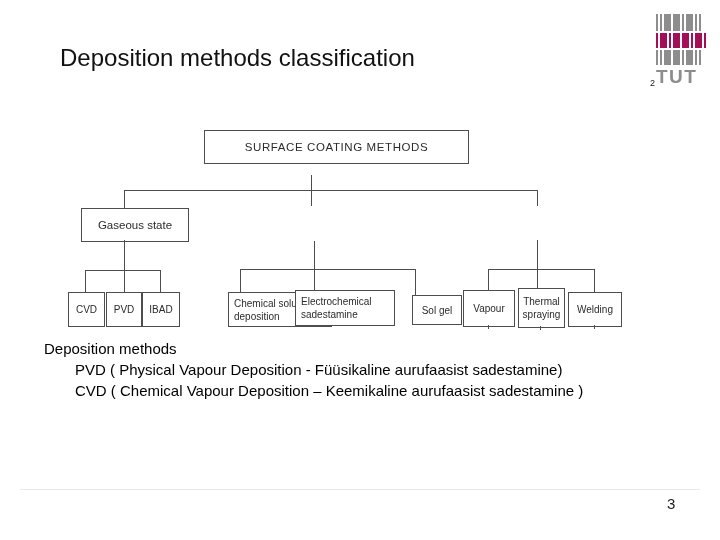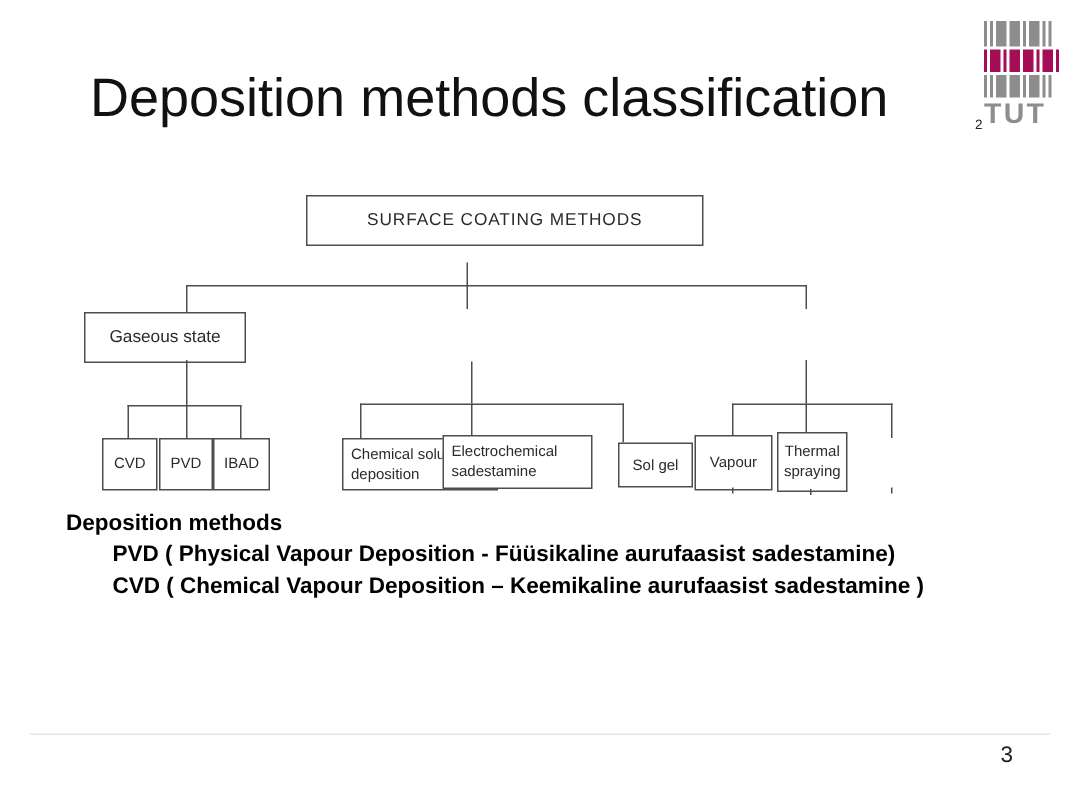--- a/index.html
+++ b/index.html
@@ -3,21 +3,21 @@
 <meta charset="utf-8">
 <style>
   html,body{margin:0;padding:0;}
   body{
     width:720px;height:540px;position:relative;background:#ffffff;
     font-family:"Liberation Sans","DejaVu Sans",sans-serif;overflow:hidden;
   }
   
   .title{
     position:absolute;left:60px;top:44px;width:600px;
-    font-size:36px;font-weight:400;color:#111;letter-spacing:0;white-space:nowrap;
+    font-size:24px;font-weight:400;color:#111;letter-spacing:0;white-space:nowrap;
   }
   .corner-mark{
     position:absolute;left:650px;top:78px;font-size:9px;color:#222;
   }
   
   .logo{position:absolute;left:656px;top:14px;width:54px;}
   .bar-row{display:flex;gap:2px;margin-bottom:2px;height:17px;}
   .bar-row.mid{height:15px;}
   .bar{height:100%;}
   .bar.gray{background:#8d8d8d;}
@@ -32,21 +32,21 @@
     position:absolute;border:1px solid #4d4d4d;background:#fff;
     display:flex;align-items:center;justify-content:center;text-align:center;
     font-size:11.5px;color:#2b2b2b;white-space:pre-line;line-height:1.3;
   }
   .dbox.small{font-size:10px;}
   .dbox.left-text{justify-content:flex-start;text-align:left;padding-left:5px;}
   .hline,.vline{position:absolute;background:#4d4d4d;}
   .hline{height:1px;}
   .vline{width:1px;}
   
-  .note{position:absolute;font-size:15px;color:#000;white-space:nowrap;font-weight:bold;}
+  .note{position:absolute;font-size:15px;color:#000;white-space:nowrap;}
   
   .footer-line{position:absolute;left:20px;top:489px;width:680px;height:1px;background:#e8e8e8;}
   .page-number{position:absolute;left:667px;top:495px;font-size:15px;color:#222;}
 </style>
 </head>
 <body>
 
 <div class="title">Deposition methods classification</div>
 <div class="corner-mark">2</div>
 
@@ -87,21 +87,21 @@
 <div class="diagram">
 
   <div class="dbox" style="left:204px;top:130px;width:263px;height:32px;letter-spacing:0.6px;">SURFACE COATING METHODS</div>
 
   <div class="vline" style="left:311px;top:175px;height:15px;"></div>
   <div class="hline" style="left:124px;top:190px;width:414px;"></div>
   <div class="vline" style="left:124px;top:190px;height:18px;"></div>
   <div class="vline" style="left:311px;top:190px;height:16px;"></div>
   <div class="vline" style="left:537px;top:190px;height:16px;"></div>
 
-  <div class="dbox" style="left:56px;top:208px;width:106px;height:32px;">Gaseous state</div>
+  <div class="dbox" style="left:81px;top:208px;width:106px;height:32px;">Gaseous state</div>
 
   <div class="vline" style="left:124px;top:240px;height:30px;"></div>
   <div class="hline" style="left:85px;top:270px;width:76px;"></div>
   <div class="vline" style="left:85px;top:270px;height:22px;"></div>
   <div class="vline" style="left:124px;top:270px;height:22px;"></div>
   <div class="vline" style="left:160px;top:270px;height:22px;"></div>
 
   <div class="dbox small" style="left:68px;top:292px;width:35px;height:33px;">CVD</div>
   <div class="dbox small" style="left:106px;top:292px;width:34px;height:33px;">PVD</div>
   <div class="dbox small" style="left:142px;top:292px;width:36px;height:33px;">IBAD</div>
@@ -120,20 +120,21 @@
 
   <div class="vline" style="left:537px;top:240px;height:29px;"></div>
   <div class="hline" style="left:488px;top:269px;width:107px;"></div>
   <div class="vline" style="left:488px;top:269px;height:21px;"></div>
   <div class="vline" style="left:537px;top:269px;height:19px;"></div>
   <div class="vline" style="left:594px;top:269px;height:23px;"></div>
 
   <div class="dbox small" style="left:463px;top:290px;width:50px;height:35px;">Vapour</div>
   <div class="dbox small" style="left:518px;top:288px;width:45px;height:38px;">Thermal
 spraying</div>
+  <div class="dbox small" style="left:568px;top:292px;width:52px;height:33px;">Welding</div>
 
   <div class="vline" style="left:488px;top:325px;height:4px;"></div>
   <div class="vline" style="left:540px;top:326px;height:4px;"></div>
   <div class="vline" style="left:594px;top:325px;height:4px;"></div>
 </div>
 
 <div class="note" style="left:44px;top:340px;">Deposition methods</div>
 <div class="note" style="left:75px;top:361px;">PVD ( Physical Vapour Deposition - Füüsikaline aurufaasist sadestamine)</div>
 <div class="note" style="left:75px;top:382px;">CVD ( Chemical Vapour Deposition – Keemikaline aurufaasist sadestamine )</div>
 

